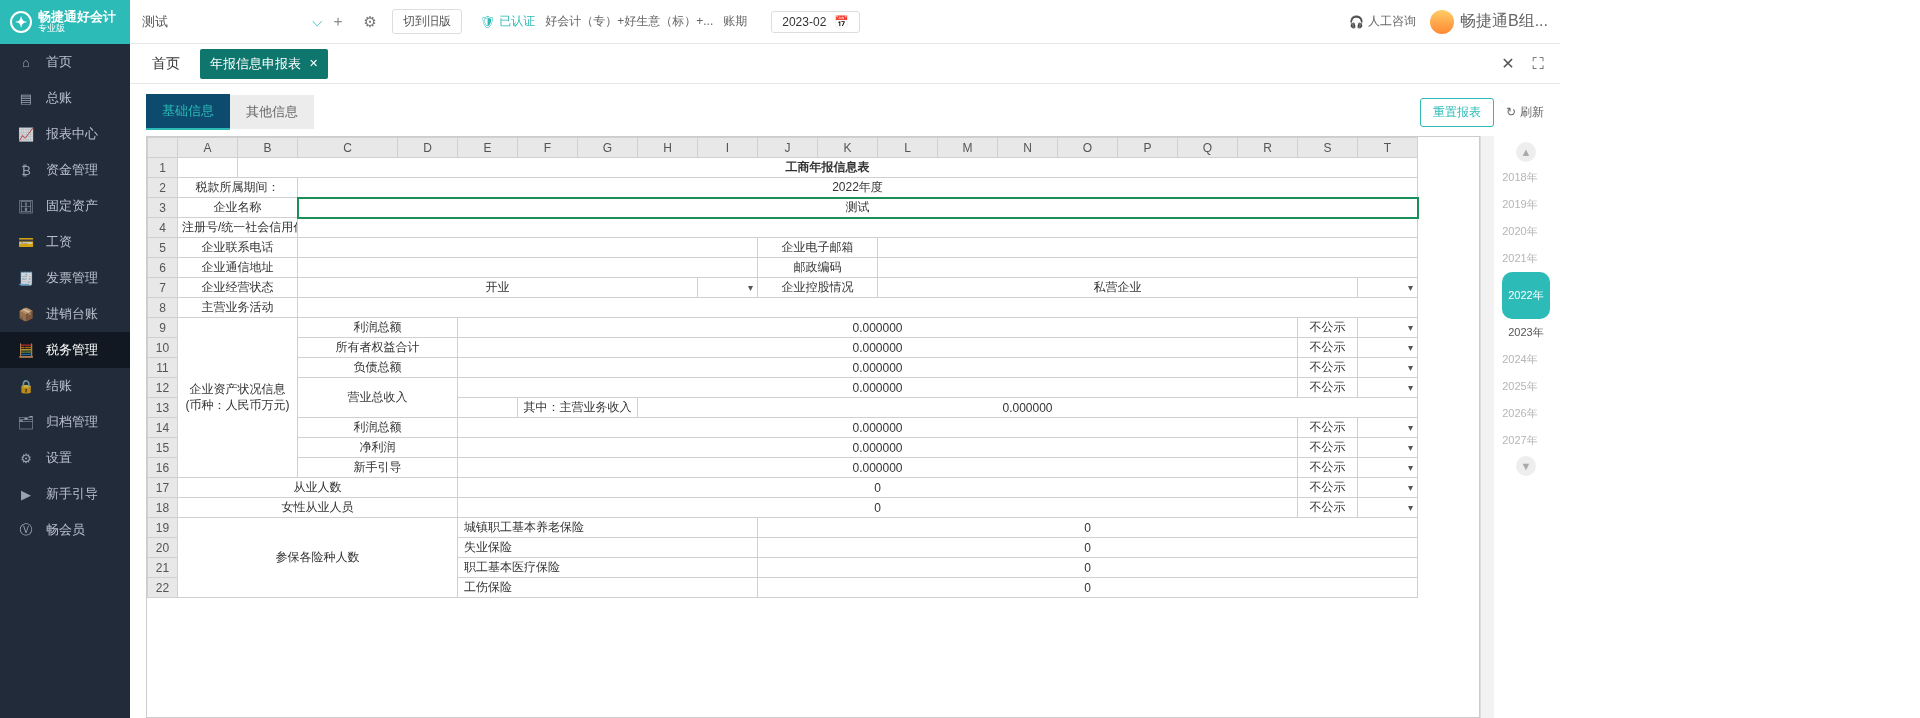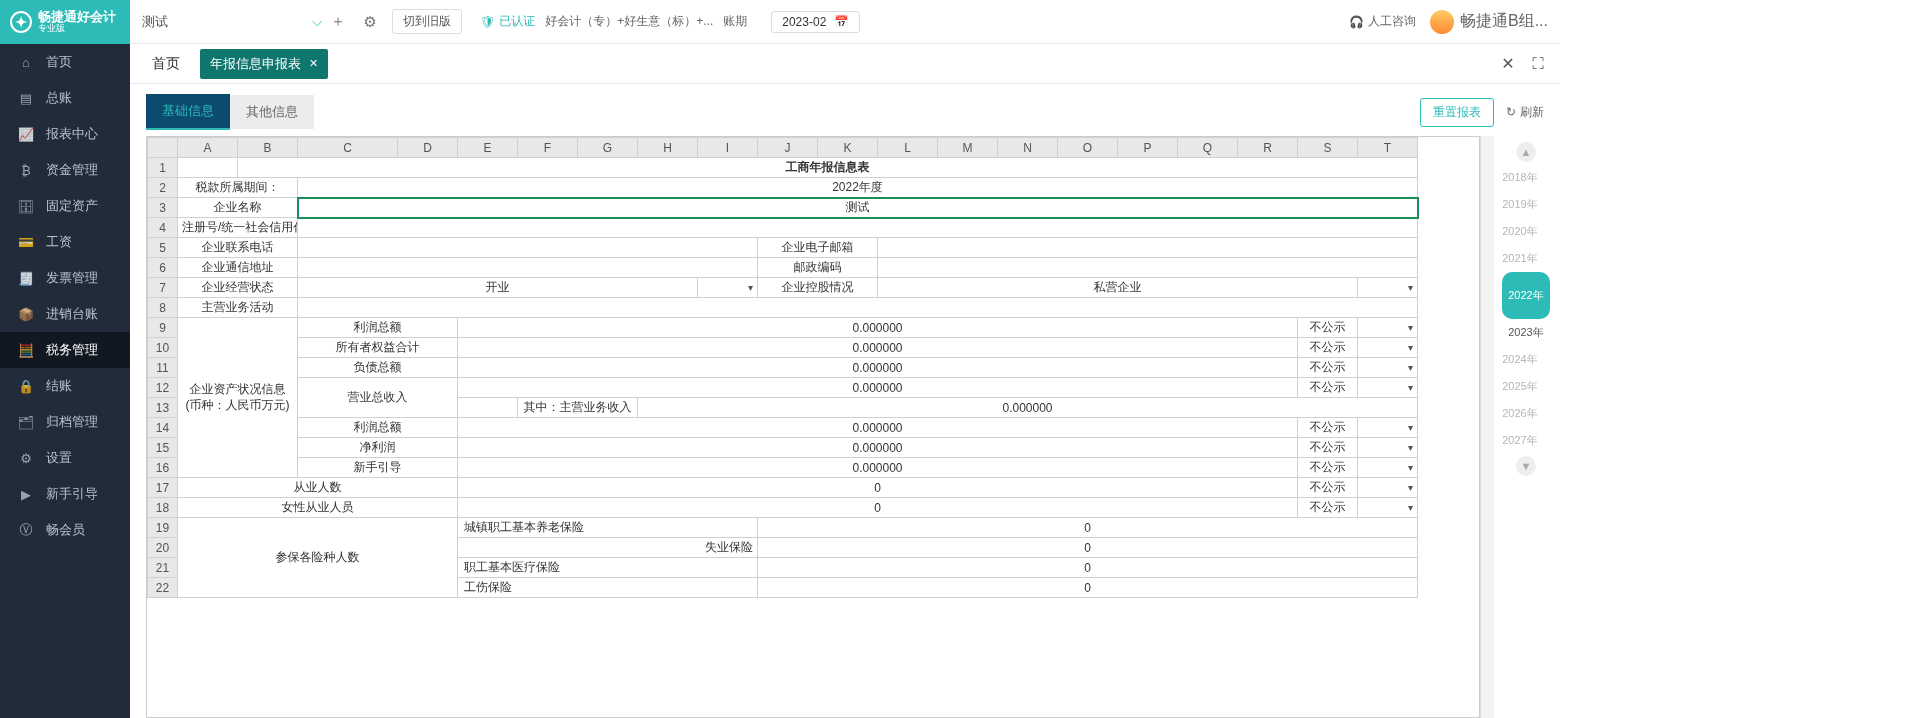--- a/index.html
+++ b/index.html
@@ -374,21 +374,21 @@
                 <td class="dropdown-mark"></td>
               </tr>
               <tr>
                 <td class="row-head">19</td>
                 <td colspan="4" rowspan="4" class="merged-vert" style="vertical-align:middle">参保各险种人数</td>
                 <td colspan="5" style="text-align:left;padding-left:6px">城镇职工基本养老保险</td>
                 <td colspan="11">0</td>
               </tr>
               <tr>
                 <td class="row-head">20</td>
-                <td colspan="5" style="text-align:right;padding-left:6px">失业保险</td>
+                <td colspan="5" style="text-align:left;padding-left:6px">失业保险</td>
                 <td colspan="11">0</td>
               </tr>
               <tr>
                 <td class="row-head">21</td>
                 <td colspan="5" style="text-align:left;padding-left:6px">职工基本医疗保险</td>
                 <td colspan="11">0</td>
               </tr>
               <tr>
                 <td class="row-head">22</td>
                 <td colspan="5" style="text-align:left;padding-left:6px">工伤保险</td>

